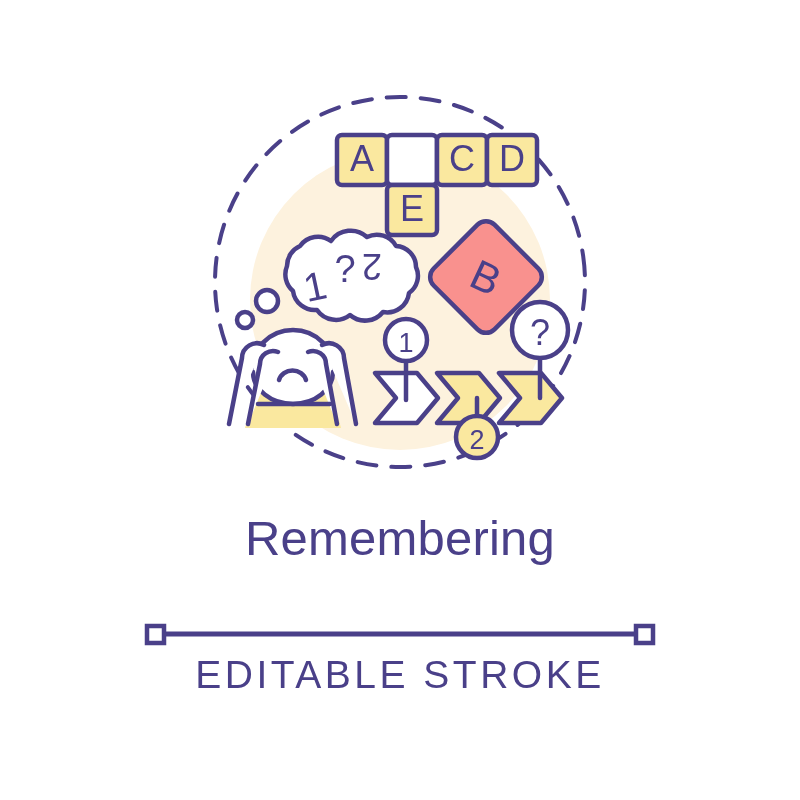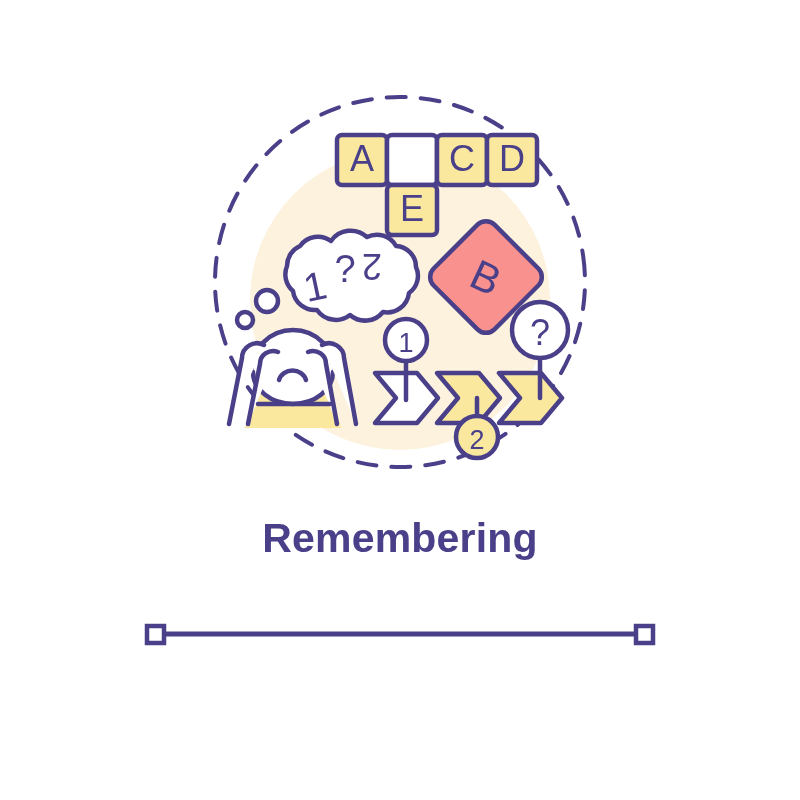--- a/index.html
+++ b/index.html
@@ -26,22 +26,22 @@
     width: 800px;
     height: 800px;
   }
   .txt {
     position: absolute;
     width: 800px;
     text-align: center;
     color: #4a4089;
   }
   #title-line-1, #title-line-2 {
-    font-weight: bold;
-    font-size: 41px;
+    font-weight: normal;
+    font-size: 49px;
     letter-spacing: 0.2px;
     line-height: 50px;
   }
   #title-line-1 { top: 513px; }
   #title-line-2 { top: 560px; }
   #editable-stroke-label {
     top: 653px;
     font-size: 39px;
     letter-spacing: 3.5px;
     font-weight: normal;
@@ -164,14 +164,15 @@
 
     <g>
       <line x1="156" y1="634" x2="644" y2="634" stroke="#4a4089" stroke-width="5"></line>
       <rect x="147" y="626" width="17" height="17" fill="#ffffff" stroke="#4a4089" stroke-width="4.5"></rect>
       <rect x="636" y="626" width="17" height="17" fill="#ffffff" stroke="#4a4089" stroke-width="4.5"></rect>
     </g>
 
   </svg>
 
   <div class="txt" id="title-line-1">Remembering</div>
+  <div class="txt" id="editable-stroke-label">EDITABLE STROKE</div>
 
 </div>
 
 </body></html>

